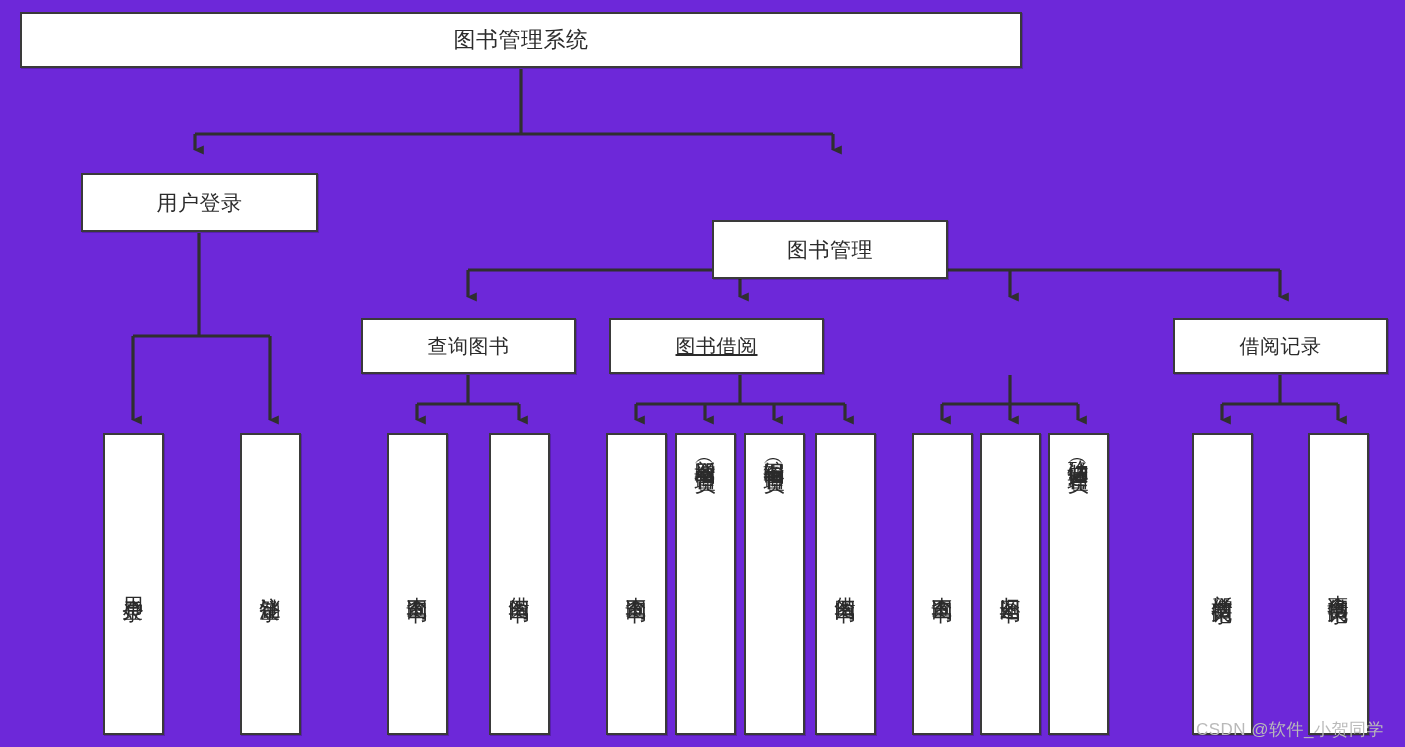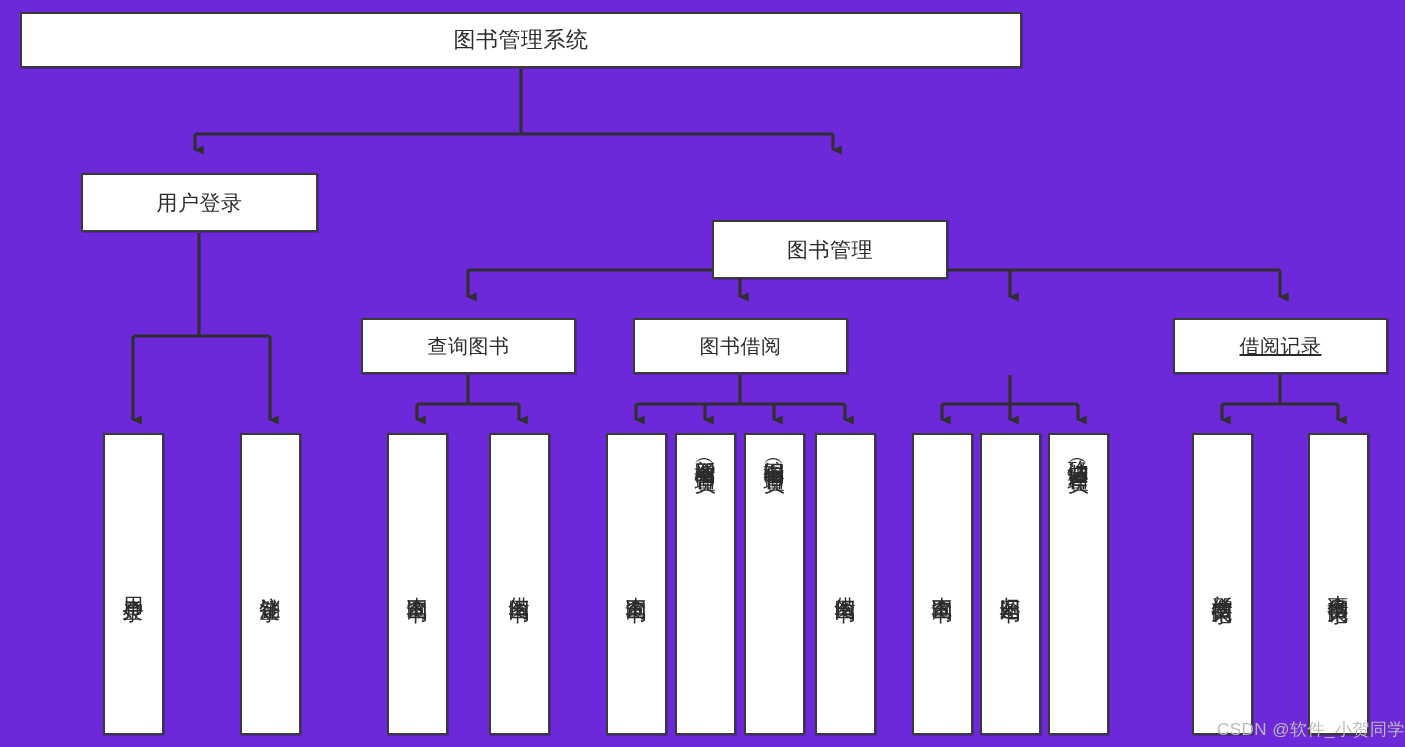--- a/index.html
+++ b/index.html
@@ -62,21 +62,21 @@
     white-space: normal;
     max-height: 290px;
   }
   
   .node.leaf.centered {
     align-items: center;
     padding-top: 0;
   }
   #watermark {
     position: absolute;
-    right: 0;
+    right: 21px;
     bottom: 6px;
     font-size: 17px;
     color: #b9b9b9;
     letter-spacing: 0.5px;
     user-select: none;
     white-space: nowrap;
     margin-left: 16px;
   }
 </style>
 </head>
@@ -143,26 +143,26 @@
   </div>
 
   <div class="node level-1" style="left:712px; top:173px; width:236px; height:59px;margin-top:47px;">
     <span class="node-label">图书管理</span>
   </div>
 
   <div class="node level-2" style="left:361px; top:318px; width:215px; height:56px;">
     <span class="node-label">查询图书</span>
   </div>
 
-  <div class="node level-2" style="left:633px; top:318px; width:215px; height:56px;">
+  <div class="node level-2" style="left:609px; top:318px; width:215px; height:56px;text-decoration:underline;">
     <span class="node-label">图书借阅</span>
   </div>
 
 
-  <div class="node level-2" style="left:1173px; top:318px; width:215px; height:56px;text-decoration:underline;">
+  <div class="node level-2" style="left:1173px; top:318px; width:215px; height:56px;">
     <span class="node-label">借阅记录</span>
   </div>
 
   <div class="node leaf centered" style="left:103px; top:433px; width:61px; height:302px;">
     <span class="node-label">用户登录</span>
   </div>
 
   <div class="node leaf centered" style="left:240px; top:433px; width:61px; height:302px;">
     <span class="node-label">注销登录</span>
   </div>

